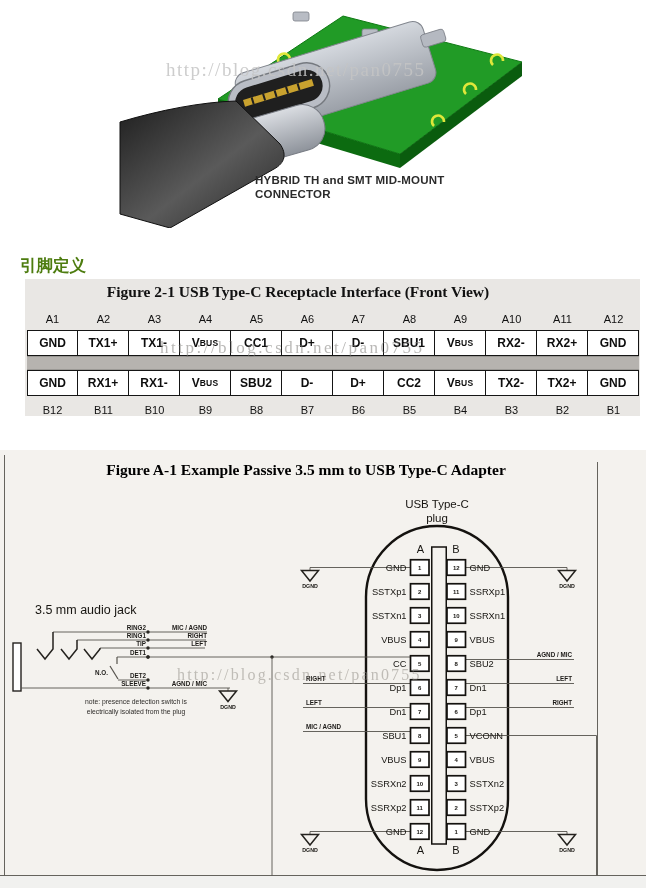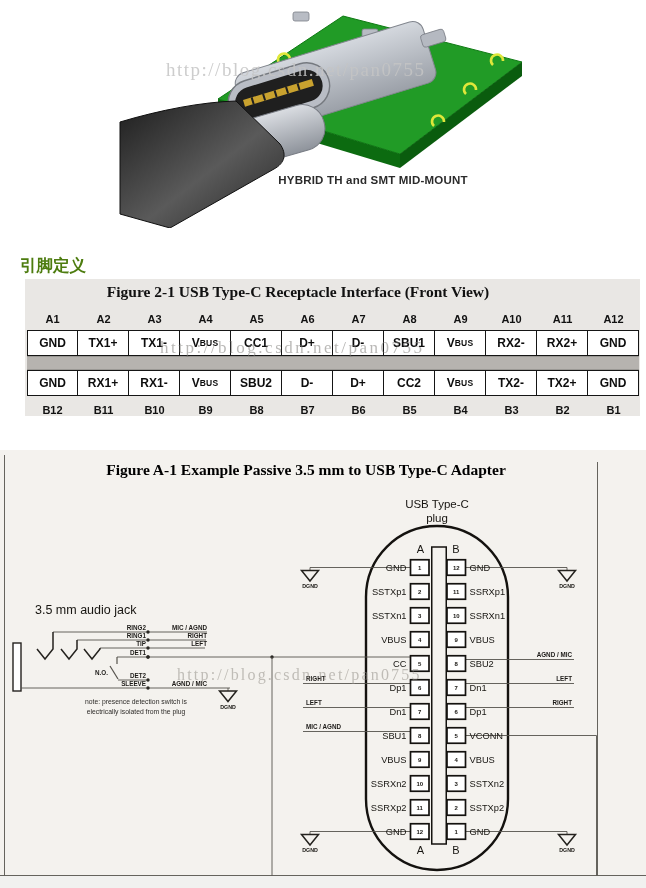--- a/index.html
+++ b/index.html
@@ -1,32 +1,32 @@
 <!DOCTYPE html>
 <html><head>
 <meta charset="utf-8">
 <style>
   html,body{margin:0;padding:0;}
   body{width:646px;height:888px;position:relative;background:#fff;
        font-family:"Liberation Sans",sans-serif;overflow:hidden;}
   .abs{position:absolute;}
   
-  #top-caption{left:255px;top:174px;width:236px;text-align:center;
+  #top-caption{left:255px;top:174px;width:236px;text-align:left;
       font-size:11.5px;font-weight:700;color:#2b2b2b;line-height:13.5px;letter-spacing:.2px;}
   .watermark{font-family:"Liberation Serif",serif;white-space:nowrap;pointer-events:none;}
   #wm-top{left:166px;top:59px;font-size:19px;letter-spacing:1.5px;color:rgba(196,196,196,.85);}
   
   #pin-heading{left:20px;top:255px;font-size:16.5px;font-weight:700;color:#4d7c0f;}
   #fig2-bg{left:25px;top:279px;width:615px;height:137px;background:#e9e7e4;}
   #fig2-title{left:25px;top:283px;width:520px;text-align:center;
       font-family:"Liberation Serif",serif;font-size:15.5px;font-weight:700;color:#111;margin-left:13px;}
   .tgrid{left:27px;width:612px;display:grid;grid-template-columns:repeat(12,1fr);}
   #row-alabels{top:309px;height:20px;}
   #row-blabels{top:400px;height:18px;}
-  .plab{text-align:center;font-size:11px;font-weight:700;color:#111;line-height:20px;}
+  .plab{text-align:center;font-size:11px;font-weight:400;color:#111;line-height:20px;}
   #row-topcells{top:330px;height:26px;}
   #row-botcells{top:370px;height:26px;}
   .pcell{background:#fff;border:1.6px solid #151515;display:flex;align-items:center;
       justify-content:center;font-size:12px;font-weight:700;color:#0d0d0d;box-sizing:border-box;}
   .pcell:not(:first-child){border-left:none;}
   .pcell .vb{font-size:8.5px;letter-spacing:.2px;}
   #sep-band{left:27px;top:356px;width:612px;height:14px;background:#b6b3af;
       border-top:1px solid #9a9894;border-bottom:1px solid #9a9894;box-sizing:border-box;}
   #wm-table{left:160px;top:338px;font-size:17px;letter-spacing:2.5px;color:rgba(128,126,122,.55);}
   
@@ -98,20 +98,21 @@
 
   <g>
     <g transform="rotate(-16 170 135)">
       <rect x="102" y="112" width="124" height="46" rx="22" fill="url(#gt)" stroke="#787c84" stroke-width="1"></rect>
     </g>
     <path d="M20,120 C60,108 102,100 136,99 L180,142 C187,152 185,161 174,167 L70,226 L20,212 Z" fill="url(#gp)" stroke="#101010" stroke-width="1"></path>
   </g>
 </svg>
 <div class="abs" id="top-caption">
   <div>HYBRID TH and SMT MID-MOUNT</div>
+  <div>CONNECTOR</div>
 </div>
 <div class="abs watermark" id="wm-top">http://blog.csdn.net/pan0755</div>
 
 <div class="abs" id="pin-heading">引脚定义</div>
 <div class="abs" id="fig2-bg"></div>
 <div class="abs" id="fig2-title">Figure 2-1  USB Type-C Receptacle Interface (Front View)</div>
 <div class="abs tgrid" id="row-alabels">
     <span class="plab">A1</span>
     <span class="plab">A2</span>
     <span class="plab">A3</span>

